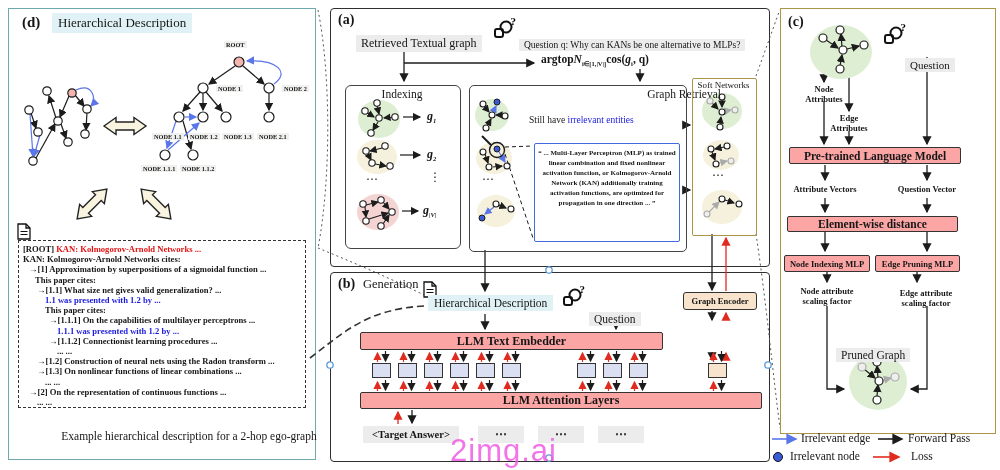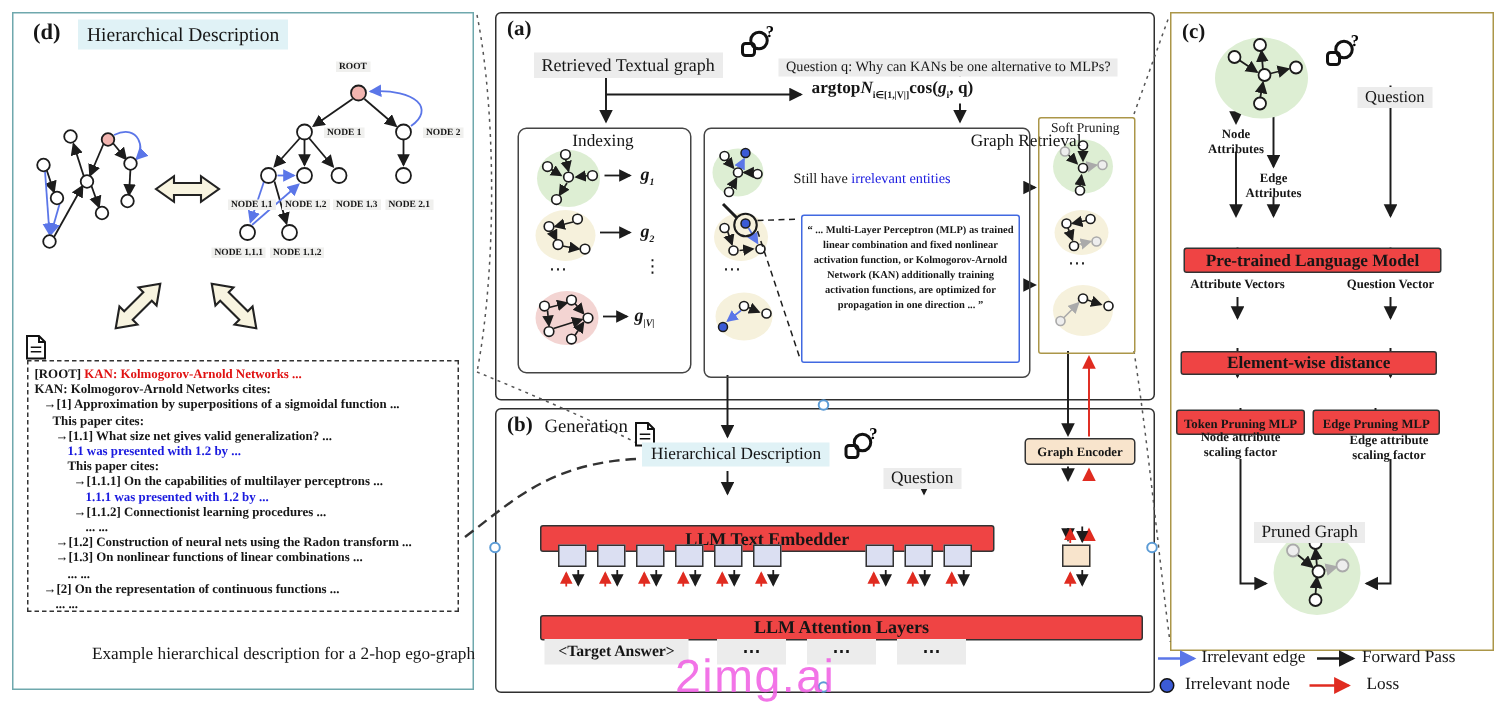--- a/index.html
+++ b/index.html
@@ -14,22 +14,22 @@
   svg.layer{position:absolute;left:0;top:0;pointer-events:none;}
   .lbl{font-weight:normal;white-space:nowrap;}
   .hl-gray{background:#ececec;padding:1px 5px;margin-top:16px;}
   .hl-cyan{background:#e0f2f6;padding:2px 6px;}
   .panel-tag{font-size:14px;font-weight:bold;}
   .tree-lbl{font-size:6.3px;font-weight:bold;background:#f0f0ee;padding:0 2px;white-space:nowrap;}
   #desc-box{left:18px;top:240px;width:288px;height:168px;border:1.6px dashed #333;
             padding:3px 4px;box-sizing:border-box;overflow:hidden;}
   .desc-line{font-size:8.6px;font-weight:bold;line-height:10.2px;white-space:nowrap;}
   .c-k{color:#161616}.c-r{color:#e01212}.c-b{color:#1a1adf}
-  .bar{position:absolute;background:#ef4444;border:1.3px solid #333;border-radius:2px;
-       display:flex;align-items:center;justify-content:center;font-weight:bold;box-sizing:border-box;margin-top:18px;}
+  .bar{position:absolute;background:#fca5a5;border:1.3px solid #333;border-radius:2px;
+       display:flex;align-items:center;justify-content:center;font-weight:bold;box-sizing:border-box;}
   .tanbox{position:absolute;background:#f8e4cc;border:1.2px solid #333;border-radius:3px;
        display:flex;align-items:center;justify-content:center;font-weight:bold;text-align:center;box-sizing:border-box;}
   .token-box{position:absolute;width:19px;height:15px;background:#dbdff2;border:1.2px solid #333;box-sizing:border-box;}
   .token-box.tan{background:#f8e4cc;}
   .graybox{position:absolute;background:#ececec;display:flex;align-items:center;justify-content:center;font-weight:bold;}
   .smalllbl{font-size:8.5px;font-weight:bold;text-align:center;line-height:10px;}
   sub{font-size:6.5px;}
   #watermark{left:450px;top:433px;font-family:"Liberation Sans",sans-serif;font-size:31px;
              color:#f05ce3;opacity:.85;letter-spacing:1px;z-index:30;}
   .formula{font-size:11.5px;font-weight:bold;white-space:nowrap;}
@@ -468,21 +468,21 @@
   <div class="p lbl" style="left:366px;top:172px;font-size:12px">⋯</div>
   <div class="p lbl" style="left:429px;top:170px;font-size:12px">⋮</div>
 
   <div class="p" style="left:469px;top:85px;width:216px;height:165px;border:1.3px solid #444;border-radius:5px"></div>
   <div class="p lbl" style="left:469px;top:88px;width:252px;text-align:right;font-size:11.5px">Graph Retrieval</div>
   <div class="p lbl" style="left:529px;top:115px;font-size:9.5px"><span>Still have </span><span class="c-b">irrelevant entities</span></div>
   <div class="p" style="left:534px;top:143px;width:146px;height:99px;border:1.5px solid #4169e1;border-radius:2px;box-sizing:border-box;padding:4px 3px;font-size:7px;font-weight:bold;text-align:center;line-height:10px">“ ... Multi-Layer Perceptron (MLP) as trained linear combination and fixed nonlinear activation function, or Kolmogorov-Arnold Network (KAN) additionally training activation functions, are optimized for propagation in one direction ... ”</div>
   <div class="p lbl" style="left:482px;top:172px;font-size:12px">⋯</div>
 
   <div class="p" style="left:692px;top:78px;width:63px;height:156px;border:1.5px solid #ab9648;border-radius:2px"></div>
-  <div class="p lbl" style="left:692px;top:80px;width:63px;text-align:center;font-size:9px">Soft Pruning</div>
+  <div class="p lbl" style="left:692px;top:80px;width:63px;text-align:center;font-size:9px">Soft Networks</div>
   <div class="p lbl" style="left:712px;top:168px;font-size:12px">⋯</div>
 
   <div class="p panel-tag" style="left:338px;top:276px;font-size:14px">(b)</div>
   <div class="p lbl" style="left:363px;top:277px;font-size:12.5px">Generation</div>
   <div class="p lbl hl-cyan" style="left:428px;top:295px;font-size:11.5px">Hierarchical Description</div>
   <div class="p lbl hl-gray" style="left:589px;top:296px;font-size:11.5px">Question</div>
   <div class="tanbox" style="left:683px;top:292px;width:74px;height:18px;font-size:8.5px">Graph Encoder</div>
   <div class="bar" style="left:360px;top:332px;width:303px;height:18px;font-size:12px">LLM Text Embedder</div>
   <div class="bar" style="left:360px;top:392px;width:402px;height:17px;font-size:12px">LLM Attention Layers</div>
   <div class="graybox" style="left:363px;top:426px;width:96px;height:17px;font-size:10.5px">&lt;Target Answer&gt;</div>
@@ -491,21 +491,21 @@
   <div class="graybox" style="left:598px;top:426px;width:46px;height:17px;font-size:12px">⋯</div>
 
   <div class="p panel-tag" style="left:788px;top:14px;font-size:14px">(c)</div>
   <div class="p lbl hl-gray" style="left:905px;top:42px;font-size:11px">Question</div>
   <div class="p smalllbl" style="left:800px;top:84px;width:48px">Node Attributes</div>
   <div class="p smalllbl" style="left:825px;top:113px;width:48px">Edge Attributes</div>
   <div class="bar" style="left:789px;top:147px;width:172px;height:17px;font-size:11.5px">Pre-trained Language Model</div>
   <div class="p smalllbl" style="left:790px;top:184px;width:70px">Attribute Vectors</div>
   <div class="p smalllbl" style="left:892px;top:184px;width:70px">Question Vector</div>
   <div class="bar" style="left:787px;top:216px;width:171px;height:16px;font-size:11.5px">Element-wise distance</div>
-  <div class="bar" style="left:784px;top:255px;width:86px;height:17px;font-size:8.5px">Token Pruning MLP</div>
+  <div class="bar" style="left:784px;top:255px;width:86px;height:17px;font-size:8.5px">Node Indexing MLP</div>
   <div class="bar" style="left:875px;top:255px;width:85px;height:17px;font-size:8.5px">Edge Pruning MLP</div>
   <div class="p smalllbl" style="left:796px;top:286px;width:62px">Node attribute scaling factor</div>
   <div class="p smalllbl" style="left:895px;top:288px;width:62px">Edge attribute scaling factor</div>
   <div class="p lbl hl-gray" style="left:836px;top:332px;font-size:11.5px">Pruned Graph</div>
 
   <div class="p lbl" style="left:801px;top:432px;font-size:11.5px">Irrelevant edge</div>
   <div class="p lbl" style="left:908px;top:432px;font-size:11.5px">Forward Pass</div>
   <div class="p lbl" style="left:790px;top:450px;font-size:11.5px">Irrelevant node</div>
   <div class="p lbl" style="left:911px;top:450px;font-size:11.5px">Loss</div>
 

